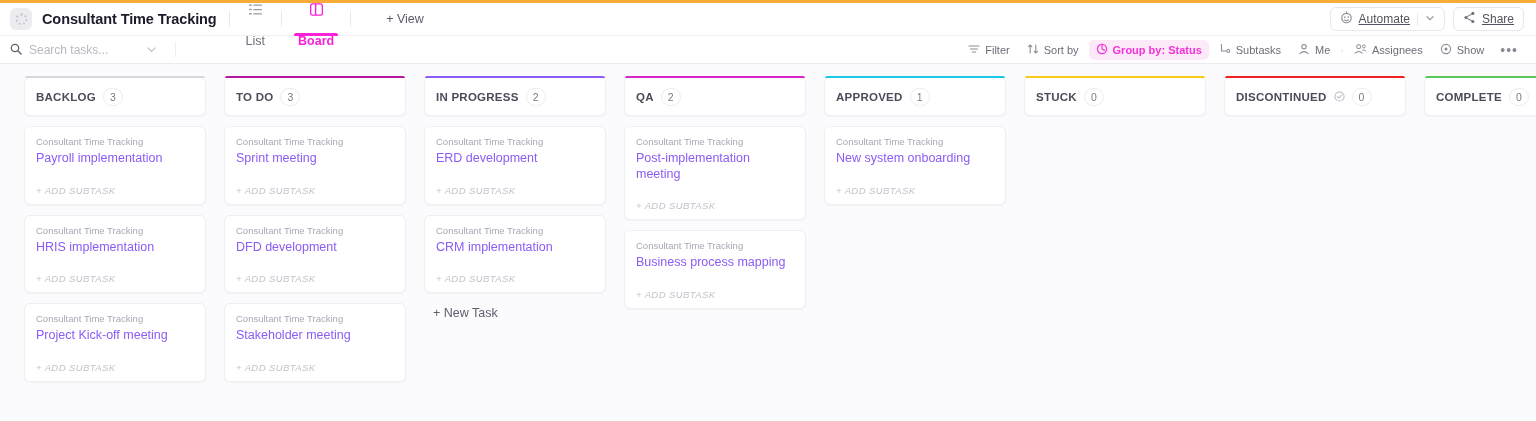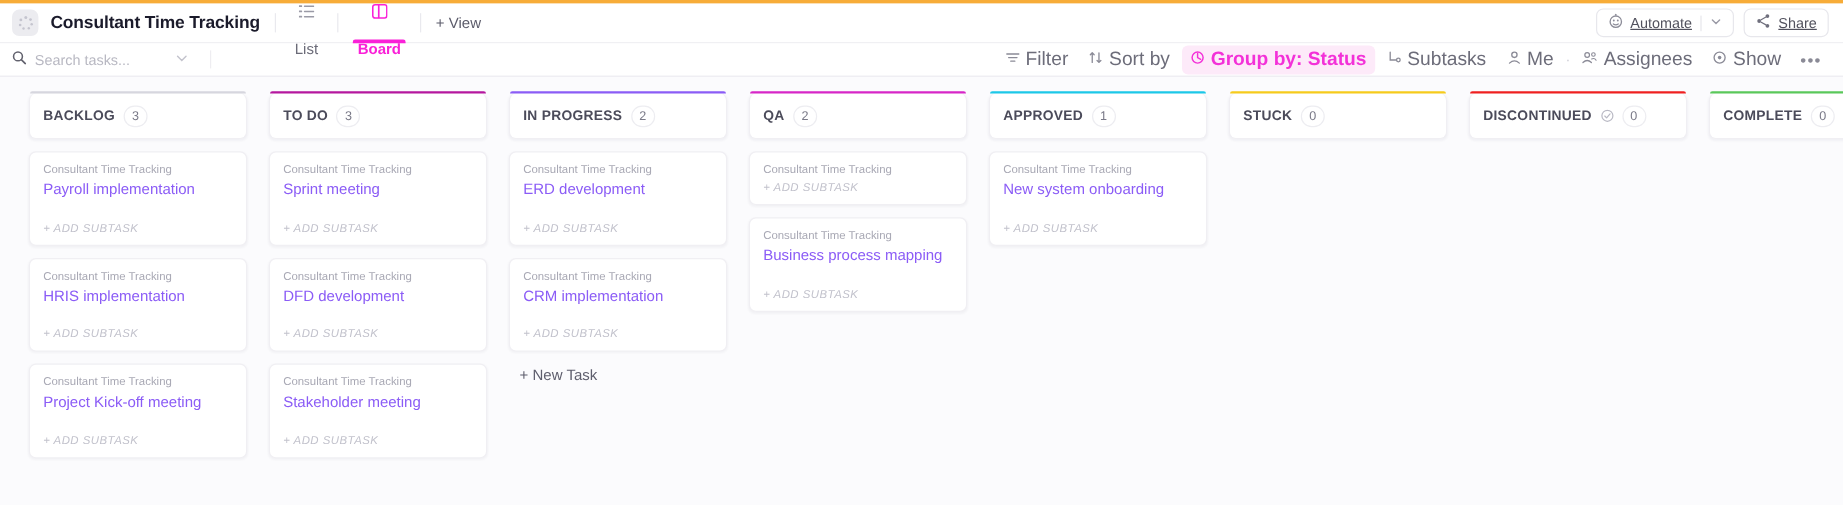--- a/index.html
+++ b/index.html
@@ -65,20 +65,21 @@
     left: 0; right: 0; bottom: 0;
     height: 3px;
     background: #fa21d8;
     border-radius: 2px 2px 0 0;
   }
   .view-tab .ic { display: flex; align-items: center; }
   .add-view {
     display: flex; align-items: center; gap: 5px;
     font-size: 12.5px; color: #5c5c6b;
     white-space: nowrap;
+    margin-left: 23px;
   }
   .hdr-right {
     margin-left: auto;
     display: flex; align-items: center; gap: 8px;
   }
   .pill-btn {
     display: flex; align-items: center; gap: 6px;
     height: 24px;
     padding: 0 9px;
     border: 1px solid #e7e7ec;
@@ -115,21 +116,21 @@
     background: transparent;
   }
   .search-input::placeholder { color: #b8b8c2; }
   .tb-sep { width: 1px; height: 15px; background: #eeedf1; }
   .tb-right {
     margin-left: auto;
     display: flex; align-items: center; gap: 3px;
   }
   .tb-item {
     display: flex; align-items: center; gap: 5px;
-    font-size: 16px;
+    font-size: 11px;
     color: #6d6d7a;
     padding: 3px 7px;
     border-radius: 5px;
     white-space: nowrap;
     text-align: center;
   }
   .tb-item.hl {
     background: #fdeaf9;
     color: #f331d8;
     font-weight: bold;
@@ -486,20 +487,21 @@
       </div>
       <div class="new-task">+ New Task</div>
     </div>
     <div class="column">
       <div class="col-head" style="--accent: #d726c7;">
         <span class="col-title">QA</span>
         <span class="count-badge">2</span>
       </div>
       <div class="card">
         <div class="card-list">Consultant Time Tracking</div>
+        <div class="card-title">Post-implementation meeting</div>
         <div class="add-subtask">+ ADD SUBTASK</div>
       </div>
       <div class="card">
         <div class="card-list">Consultant Time Tracking</div>
         <div class="card-title">Business process mapping</div>
         <div class="add-subtask">+ ADD SUBTASK</div>
       </div>
     </div>
     <div class="column">
       <div class="col-head" style="--accent: #1cc8e8;">

